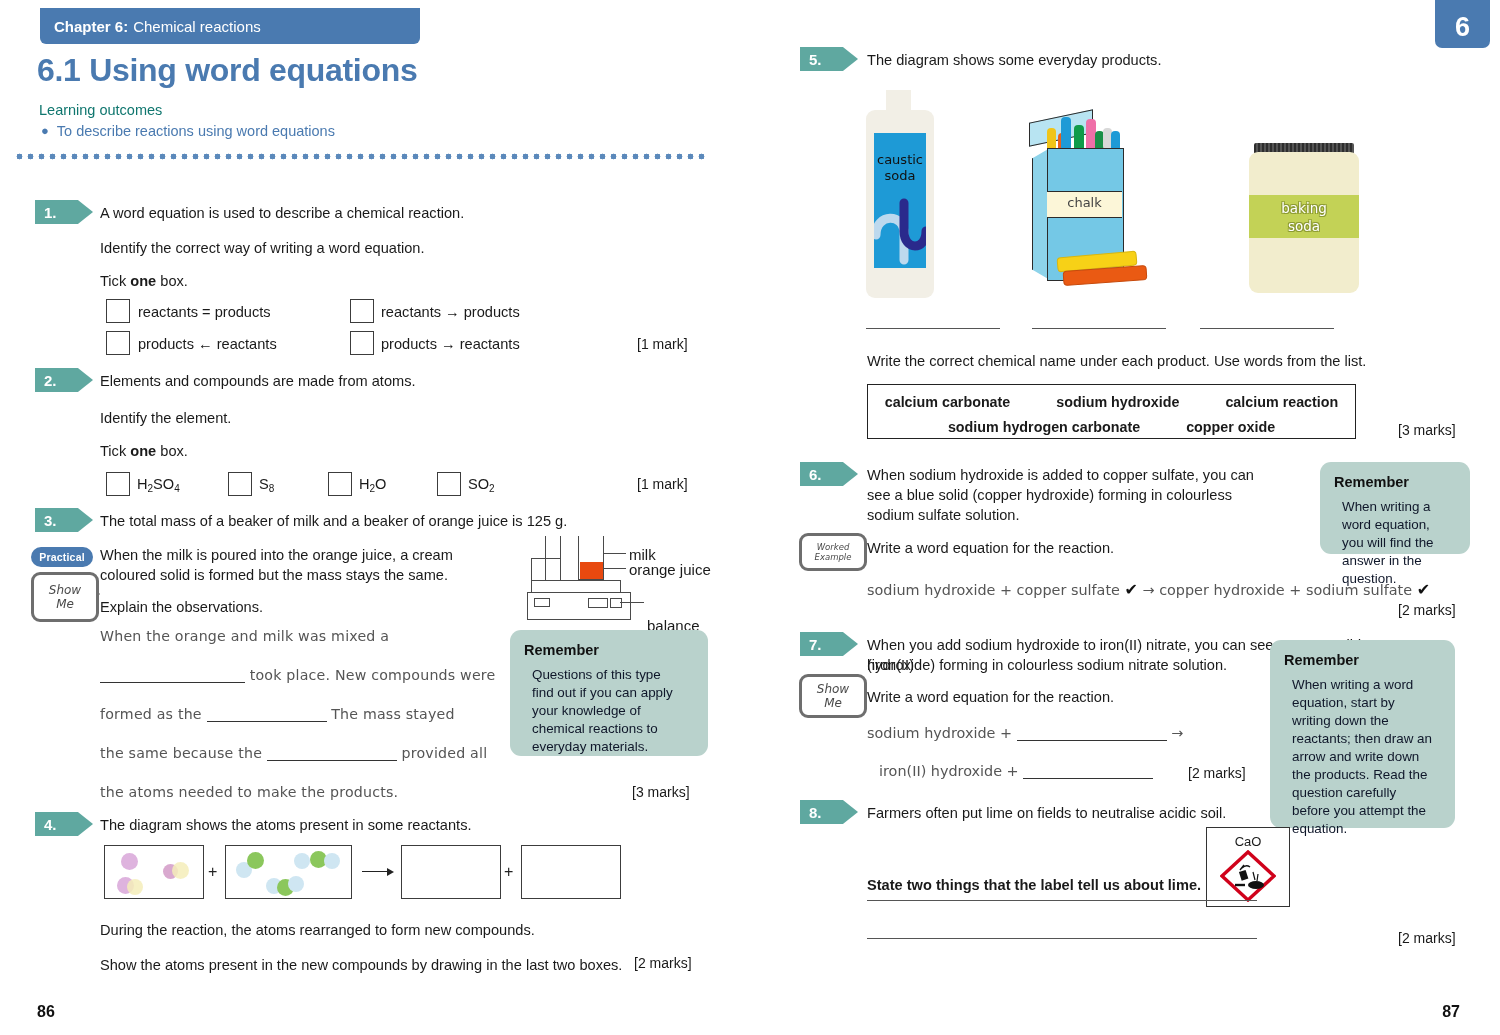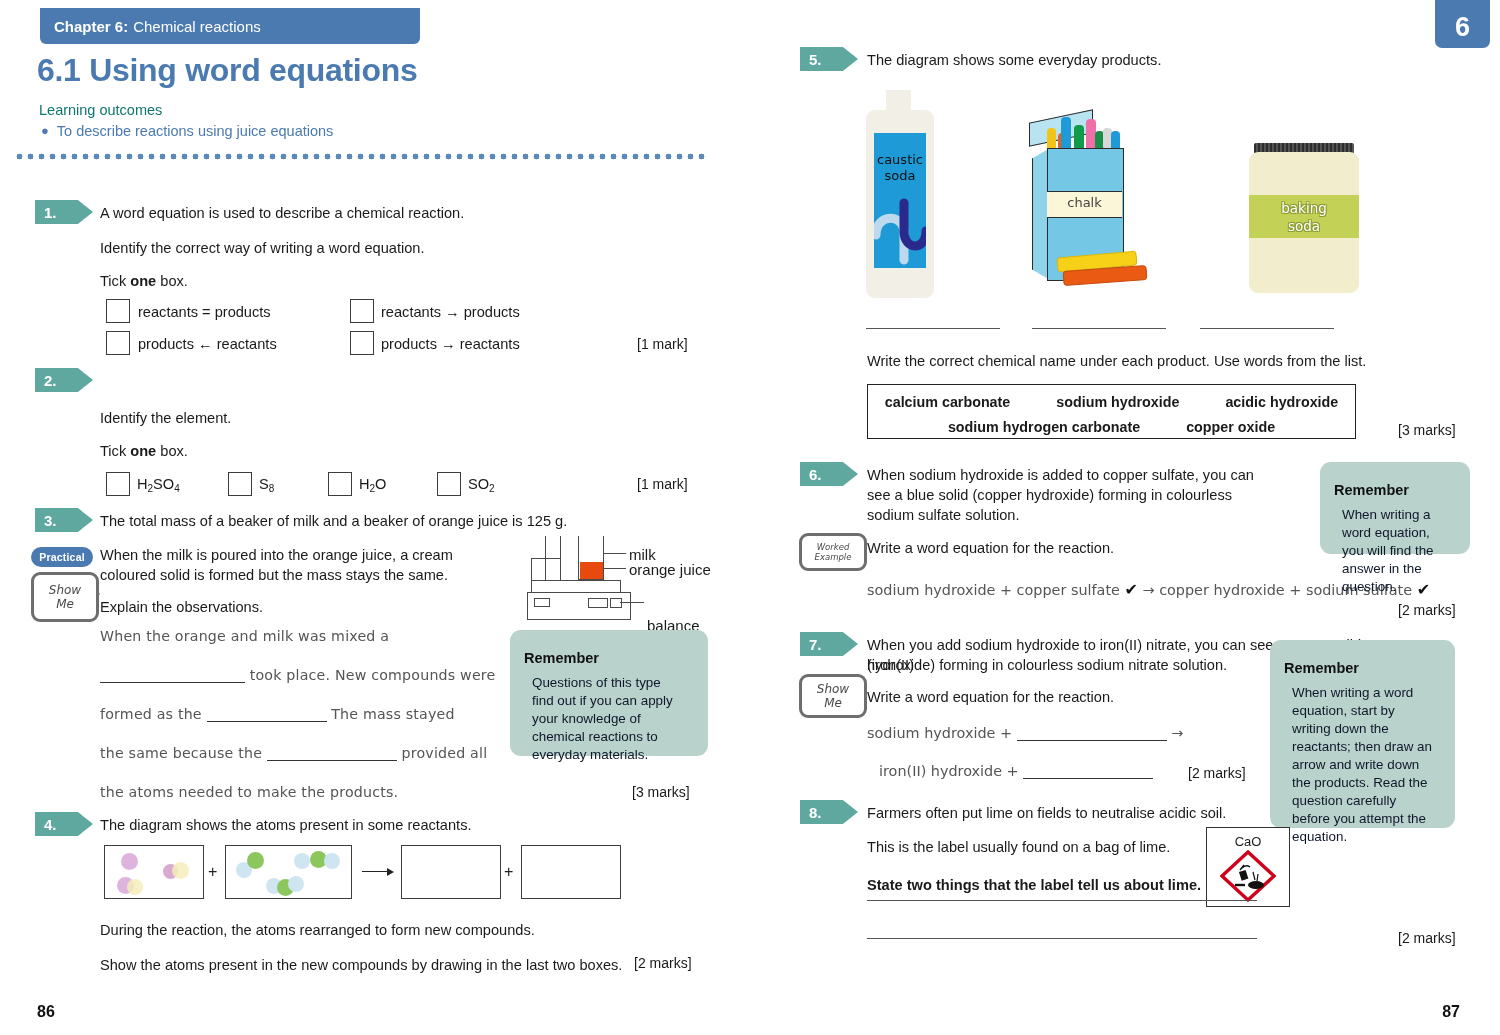--- a/index.html
+++ b/index.html
@@ -59,21 +59,21 @@
   .showme-arrow{position:absolute;width:18px;height:38px;background:#6e6e6e;
     clip-path:polygon(0 0,0 100%,100% 50%);}
   .worked-badge{position:absolute;width:62px;height:32px;background:#fff;
     border:3px solid #6e6e6e;border-radius:9px;
     display:flex;flex-direction:column;align-items:center;justify-content:center;
     font-size:8.5px;color:#4a4a4a;line-height:10.5px;
     font-family:"DejaVu Sans",sans-serif;font-style:italic;}
 
   
   .remember{position:absolute;background:#b9d2cc;border-radius:11px;
-    padding:20px 14px;box-sizing:border-box;}
+    padding:12px 14px;box-sizing:border-box;}
   .remember h4{margin:0 0 3px 0;font-size:14.5px;font-weight:bold;color:#111;}
   .remember p{margin:8px;font-size:13.4px;line-height:18px;color:#0f172a;}
 
   
   .hand{position:absolute;font-family:"DejaVu Sans",sans-serif;
     font-size:14.2px;color:#555;letter-spacing:.2px;}
   .blankline{display:inline-block;border-bottom:1.4px solid #333;
     vertical-align:-3px;}
 
   
@@ -140,21 +140,21 @@
 
   <div class="chapter-bar">
     <b>Chapter 6:</b>
     <span>Chemical reactions</span>
   </div>
 
   <div class="unit-title">6.1 Using word equations</div>
   <div class="lo-head">Learning outcomes</div>
   <div class="lo-item">
     <span class="dot">●</span>
-    <span>To describe reactions using juice equations</span>
+    <span>To describe reactions using word equations</span>
   </div>
   <div class="dotted-rule"></div>
 
   <div class="qnum" style="left:35px;top:200px;">1.</div>
   <div class="qtext" style="left:100px;top:203px;width:600px;">A word equation is used to describe a chemical reaction.</div>
   <div class="qtext" style="left:100px;top:238px;width:600px;">Identify the correct way of writing a word equation.</div>
   <div class="qtext" style="left:100px;top:271px;">
     <span>Tick </span><b>one</b><span> box.</span>
   </div>
 
@@ -162,20 +162,21 @@
   <div class="ticklabel" style="left:138px;top:304px;">reactants = products</div>
   <div class="tickbox" style="left:350px;top:299px;"></div>
   <div class="ticklabel" style="left:381px;top:304px;">reactants → products</div>
   <div class="tickbox" style="left:106px;top:331px;"></div>
   <div class="ticklabel" style="left:138px;top:336px;">products ← reactants</div>
   <div class="tickbox" style="left:350px;top:331px;"></div>
   <div class="ticklabel" style="left:381px;top:336px;">products → reactants</div>
   <div class="marks" style="left:637px;top:336px;">[1 mark]</div>
 
   <div class="qnum" style="left:35px;top:368px;">2.</div>
+  <div class="qtext" style="left:100px;top:371px;width:600px;">Elements and compounds are made from atoms.</div>
   <div class="qtext" style="left:100px;top:408px;">Identify the element.</div>
   <div class="qtext" style="left:100px;top:441px;">
     <span>Tick </span><b>one</b><span> box.</span>
   </div>
 
   <div class="tickbox" style="left:106px;top:472px;"></div>
   <div class="ticklabel" style="left:137px;top:476px;">H<sub>2</sub>SO<sub>4</sub></div>
   <div class="tickbox" style="left:228px;top:472px;"></div>
   <div class="ticklabel" style="left:259px;top:476px;">S<sub>8</sub></div>
   <div class="tickbox" style="left:328px;top:472px;"></div>
@@ -330,21 +331,21 @@
   <div class="answer-rule" style="left:116px;top:328px;width:134px;"></div>
   <div class="answer-rule" style="left:282px;top:328px;width:134px;"></div>
   <div class="answer-rule" style="left:450px;top:328px;width:134px;"></div>
 
   <div class="qtext" style="left:117px;top:351px;width:600px;">Write the correct chemical name under each product. Use words from the list.</div>
 
   <div class="wordbox" style="left:117px;top:384px;width:487px;height:53px;">
     <div class="row r1">
       <span>calcium carbonate</span>
       <span>sodium hydroxide</span>
-      <span>acidic hydroxide</span>
+      <span>calcium reaction</span>
     </div>
     <div class="row r2">
       <span>sodium hydrogen carbonate</span>
       <span>copper oxide</span>
     </div>
   </div>
   <div class="marks" style="left:648px;top:422px;">[3 marks]</div>
 
   <div class="qnum" style="left:50px;top:462px;">6.</div>
   <div class="qtext" style="left:117px;top:465px;width:440px;">When sodium hydroxide is added to copper sulfate, you can</div>
@@ -394,21 +395,20 @@
   </div>
   <div class="marks" style="left:438px;top:765px;">[2 marks]</div>
 
   <div class="remember" style="left:520px;top:640px;width:185px;height:188px;">
     <h4>Remember</h4>
     <p>When writing a word equation, start by writing down the reactants; then draw an arrow and write down the products. Read the question carefully before you attempt the equation.</p>
   </div>
 
   <div class="qnum" style="left:50px;top:800px;">8.</div>
   <div class="qtext" style="left:117px;top:803px;width:420px;">Farmers often put lime on fields to neutralise acidic soil.</div>
-  <div class="qtext" style="left:117px;top:837px;width:420px;">This is the label usually found on a bag of lime.</div>
   <div class="qtext" style="left:117px;top:875px;width:420px;font-weight:bold;">State two things that the label tell us about lime.</div>
 
   <div class="hazard-card" style="left:456px;top:827px;width:82px;height:78px;">
     <div class="hazard-formula" style="left:0;top:6px;">CaO</div>
     <svg style="position:absolute;left:13px;top:22px;" width="56" height="52" viewBox="0 0 56 52">
       <polygon points="28,2 54,26 28,50 2,26" fill="#fff" stroke="#d0021b" stroke-width="3.4"></polygon>
       <path d="M20 20 l4 -5 M22 18 q4 -4 8 -1" stroke="#111" stroke-width="1.4" fill="none"></path>
       <rect x="20" y="21" width="7" height="9" fill="#111" transform="rotate(-18 23 25)"></rect>
       <path d="M15 35 h10" stroke="#111" stroke-width="2.4"></path>
       <ellipse cx="36" cy="35" rx="8" ry="4" fill="#111"></ellipse>

